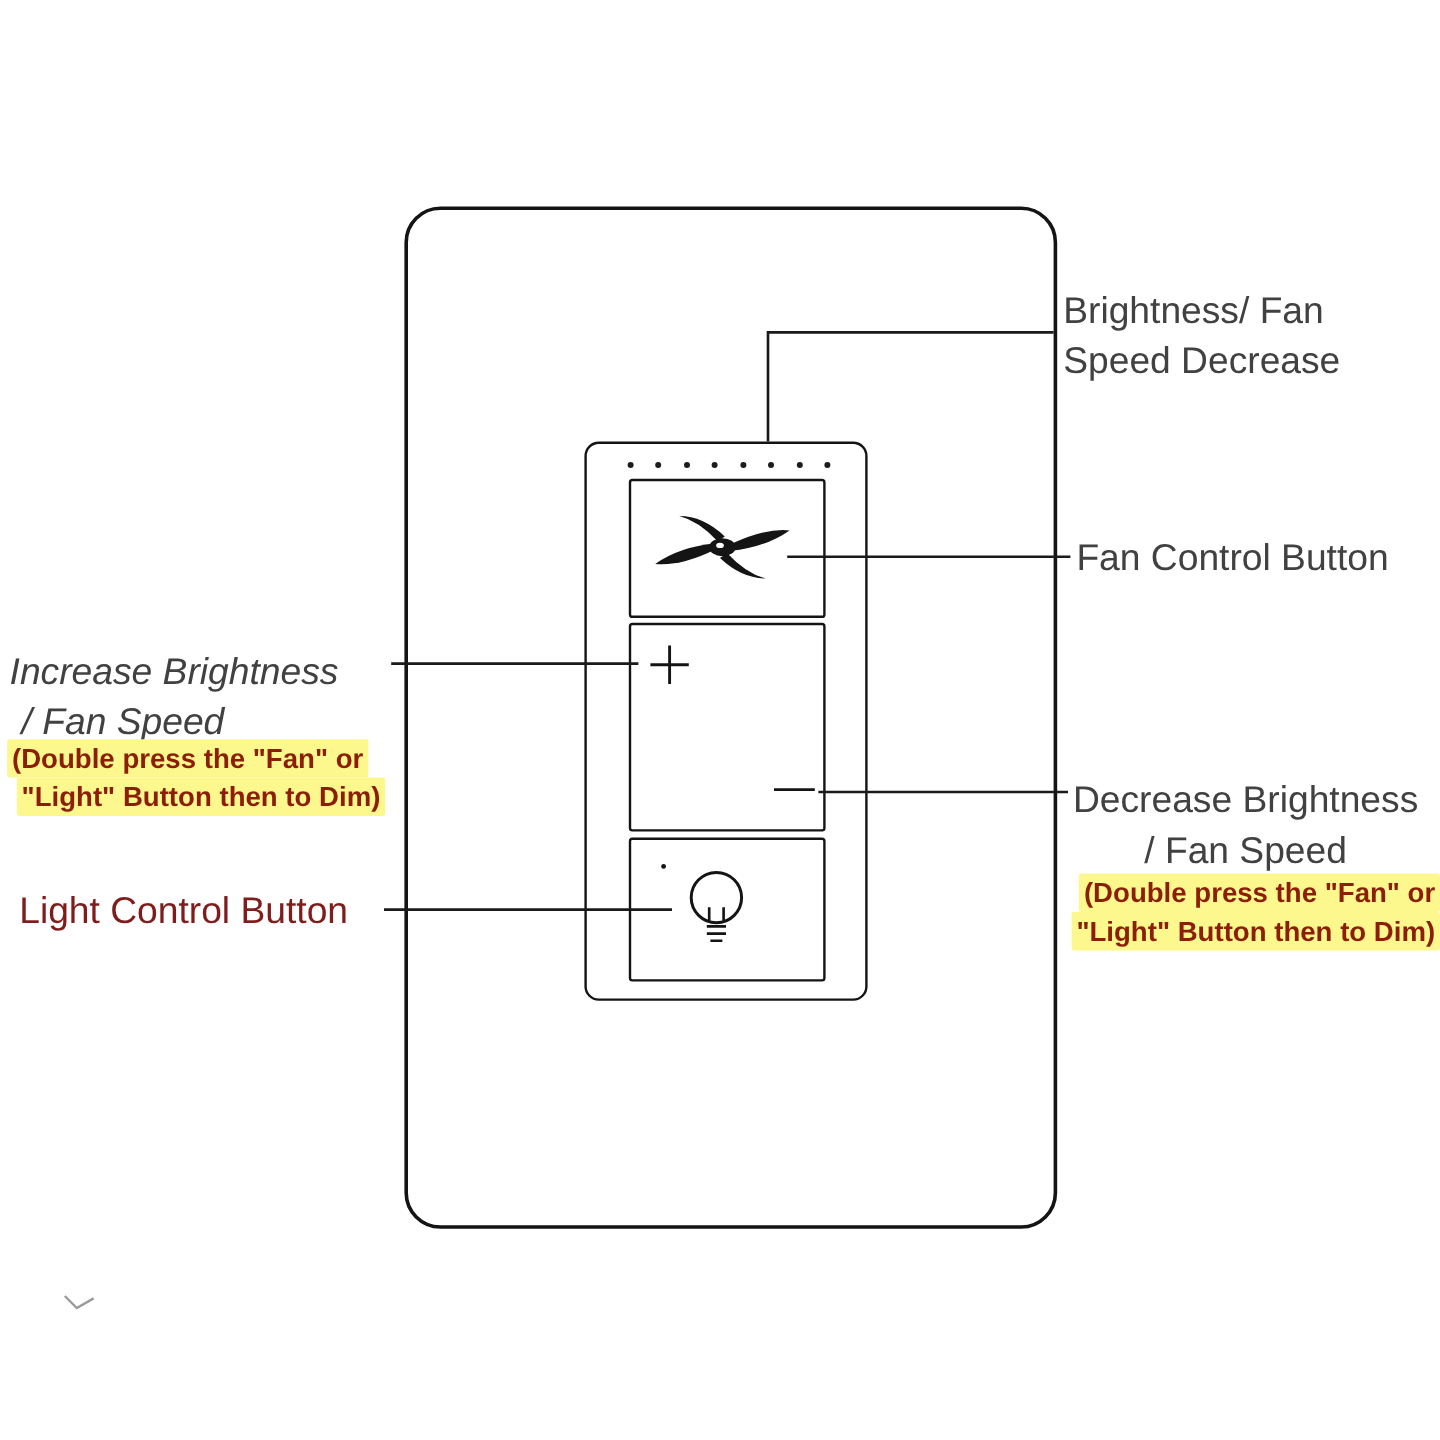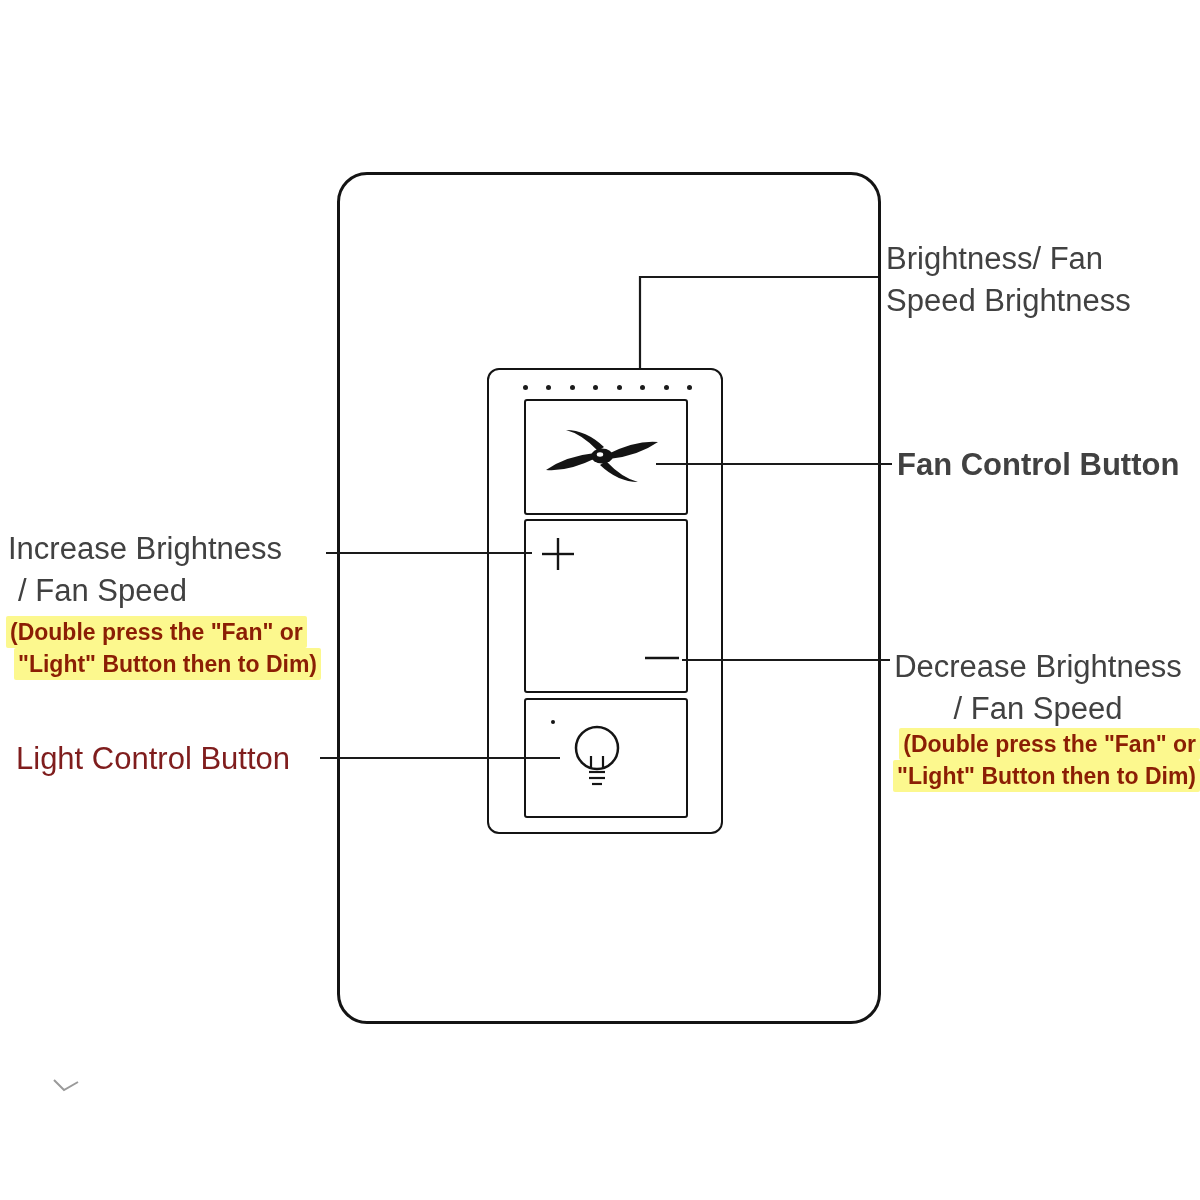--- a/index.html
+++ b/index.html
@@ -106,26 +106,26 @@
     <polyline points="878,277 640,277 640,368" fill="none" stroke="#1a1a1a" stroke-width="2.2"></polyline>
     <line x1="656" y1="464" x2="892" y2="464" stroke="#1a1a1a" stroke-width="2.2"></line>
     <line x1="326" y1="553" x2="532" y2="553" stroke="#1a1a1a" stroke-width="2.2"></line>
     <line x1="682" y1="660" x2="890" y2="660" stroke="#1a1a1a" stroke-width="2.2"></line>
     <line x1="320" y1="758" x2="560" y2="758" stroke="#1a1a1a" stroke-width="2.2"></line>
     <polyline points="54,1080 64,1090 78,1082" fill="none" stroke="#9a9a9a" stroke-width="2"></polyline>
   </svg>
 
   <div class="label" style="left: 886px; top: 238px; color: rgb(65, 65, 65);">
     <div>Brightness/ Fan</div>
-    <div>Speed Brightness</div>
+    <div>Speed Decrease</div>
   </div>
 
-  <div class="label" style="left: 897px; top: 449px; line-height: 31px; color: rgb(65, 65, 65); font-weight: bold;">Fan Control Button</div>
+  <div class="label" style="left: 897px; top: 449px; line-height: 31px; color: rgb(65, 65, 65);">Fan Control Button</div>
 
-  <div class="label" style="left: 8px; top: 528px; color: rgb(65, 65, 65);">
+  <div class="label" style="left: 8px; top: 539px; color: rgb(65, 65, 65); font-style: italic;">
     <div>Increase Brightness</div>
     <div class="l2">/ Fan Speed</div>
   </div>
 
   <div class="note" style="left: 6px; top: 616px; color: rgb(139, 30, 4);">
     <div><span class="hl" style="background: rgb(252, 248, 142);">(Double press the "Fan" or</span></div>
     <div><span class="hl l2" style="background: rgb(252, 248, 142);">"Light" Button then to Dim)</span></div>
   </div>
 
   <div class="label" style="left: 16px; top: 743px; line-height: 31px; color: #7f1d1d;">Light Control Button</div>

